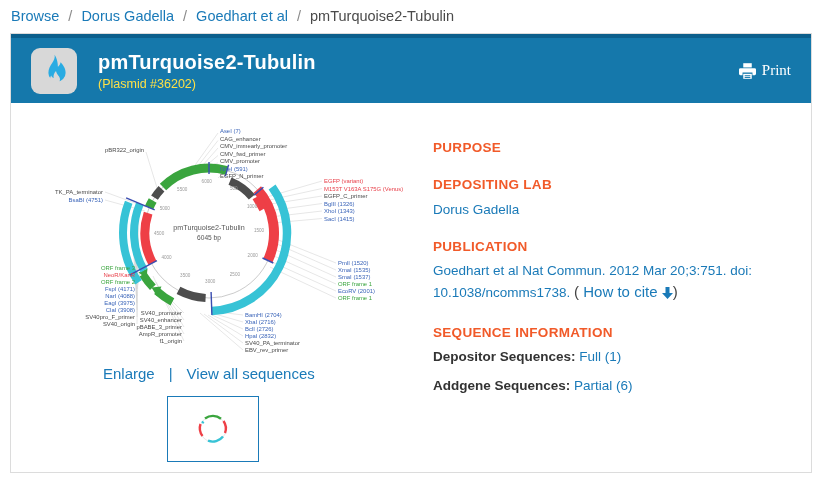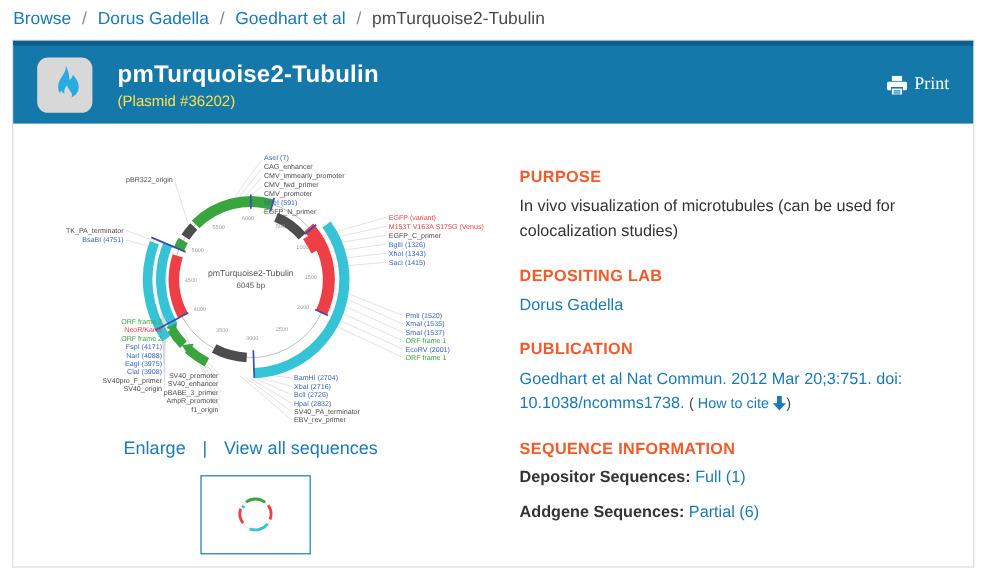--- a/index.html
+++ b/index.html
@@ -29,21 +29,21 @@
   .links-row { margin:2px 0 0 86px; font-size:15px; display:flex; gap:14px; align-items:center; }
   .links-row a { color:#1A7AB8; text-decoration:none; cursor:pointer; }
   .links-row .pipe { color:#1A7AB8; }
   .thumb { margin:14px 0 0 150px; width:92px; height:66px; border:1.5px solid #1A7AB8; display:flex; align-items:center; justify-content:center; background:#fff; cursor:pointer; }
   .right-col { width:375px; padding-top:10px; font-size:13.5px; line-height:1.5; }
   .sec-h { color:#F15A29; font-weight:bold; font-size:13.5px; letter-spacing:0.3px; margin:17px 0 4px; }
   .sec-h:first-child { }
   .right-col a { color:#1A7AB8; text-decoration:none; cursor:pointer; }
   .seq-row { margin-bottom:9px; }
   .seq-row b { color:#333; }
-  .cite-small { font-size:12px; color:#444; }
+  .cite-small { font-size:15px; color:#444; }
   .arrow-down-icon { display:inline-block; vertical-align:-2px; }
   
   .ml { font-size:5.9px; font-family:"Liberation Sans", sans-serif; }
   .ml.dark { fill:#4a4a4a; }
   .ml.blue { fill:#3a64b8; }
   .ml.red { fill:#e8404a; }
   .ml.green { fill:#3aa53e; }
   .mt { font-size:4.6px; fill:#9a9a9a; font-family:"Liberation Sans", sans-serif; }
   .ctr1 { font-size:7.2px; fill:#555; font-family:"Liberation Sans", sans-serif; }
   .ctr2 { font-size:6.6px; fill:#555; font-family:"Liberation Sans", sans-serif; }
@@ -255,21 +255,20 @@
           <path d="M 38 31.5 A 13 13 0 0 1 23 35.7" fill="none" stroke="#37c3d6" stroke-width="2.4"></path>
           <path d="M 17.5 31 A 13 13 0 0 1 15.5 19" fill="none" stroke="#ee3f46" stroke-width="2.4"></path>
           <path d="M 16.8 16.5 l 2 1.6" stroke="#37c3d6" stroke-width="2"></path>
         </svg>
       </div>
     </div>
 
     <div class="right-col">
 
       <div class="sec-h">PURPOSE</div>
-      <div>In vivo visualization of microtubules (can be used for colocalization studies)</div>
 
       <div class="sec-h">DEPOSITING LAB</div>
       <div><a>Dorus Gadella</a></div>
 
       <div class="sec-h">PUBLICATION</div>
       <div>
         <a>Goedhart et al Nat Commun. 2012 Mar 20;3:751. doi: 10.1038/ncomms1738.</a>
         <span class="cite-small">
           <span>(</span>
           <a>How to cite</a>

